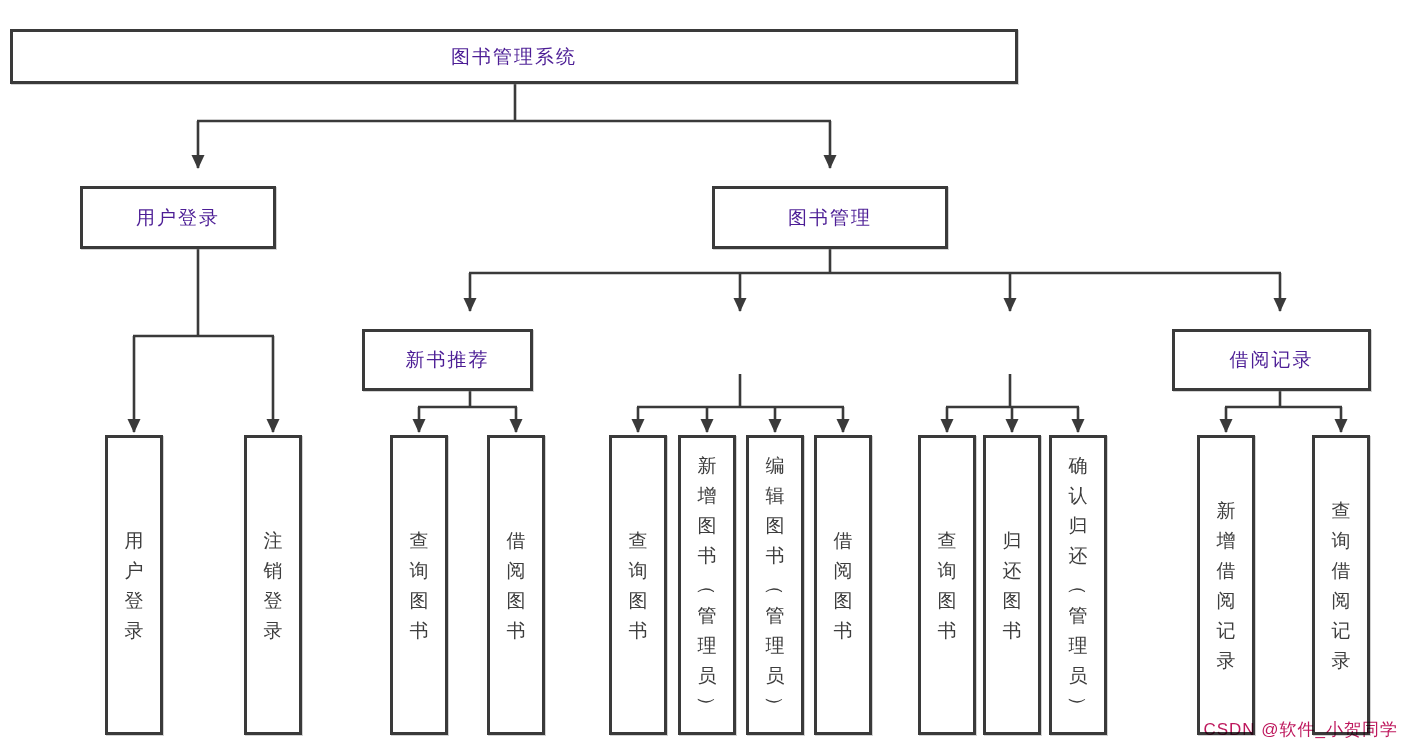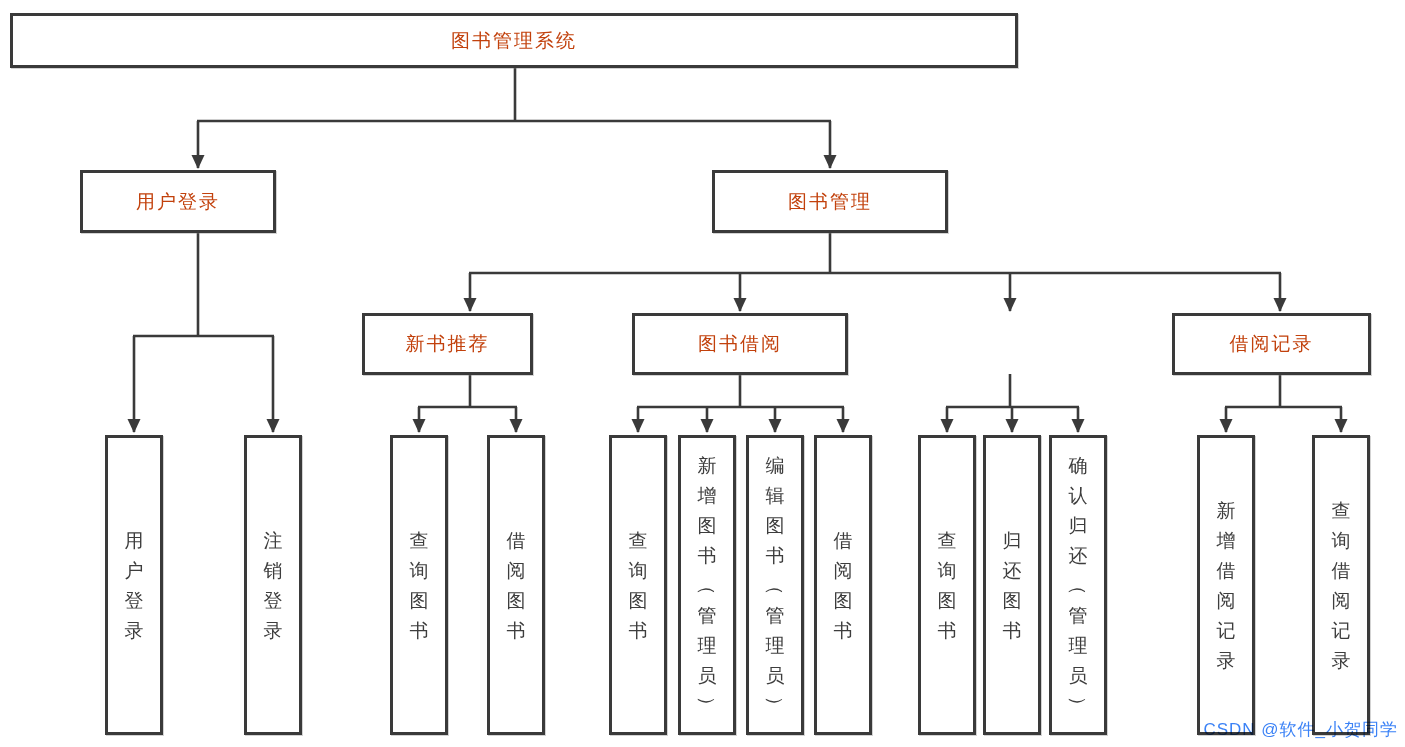--- a/index.html
+++ b/index.html
@@ -5,36 +5,36 @@
   html,body{margin:0;padding:0;}
   body{
     width:1405px;height:747px;position:relative;background:#ffffff;
     font-family:"Liberation Sans", sans-serif;overflow:hidden;
   }
   #canvas{position:absolute;inset:0;width:1405px;height:747px;}
   #wires{position:absolute;inset:0;pointer-events:none;}
   .node{
     position:absolute;background:#ffffff;border:3px solid #3a3a3a;
     display:flex;align-items:center;justify-content:center;
-    font-size:19px;color:#c2410c;letter-spacing:2px;
+    font-size:19px;color:#4c1d95;letter-spacing:2px;
     box-shadow:1px 1px 0 rgba(130,130,130,.35);
-    box-sizing:border-box;z-index:2;
+    box-sizing:border-box;z-index:2;margin-top:16px;
   }
   .leaf{
     position:absolute;background:#ffffff;border:3px solid #3a3a3a;
     display:flex;flex-direction:column;align-items:center;justify-content:center;
     gap:11px;font-size:19px;color:#3d3d3d;
     box-shadow:1px 1px 0 rgba(130,130,130,.35);
     box-sizing:border-box;z-index:2;width:58px;top:435px;height:300px;
   }
   .leaf span{display:block;line-height:1;}
   .leaf span.rot{transform:rotate(90deg);}
   #watermark{
     position:absolute;right:7px;bottom:6px;z-index:5;
-    font-size:17px;letter-spacing:1px;color:#3b82f6;
+    font-size:17px;letter-spacing:1px;color:#be185d;
     mix-blend-mode:multiply;white-space:nowrap;
   }
 </style>
 </head>
 <body>
 
 <div id="canvas">
 
   <svg id="wires" width="1405" height="747" viewBox="0 0 1405 747" xmlns="http://www.w3.org/2000/svg">
     <defs>
@@ -86,21 +86,20 @@
       <line x1="1341" y1="407" x2="1341" y2="432" marker-end="url(#arw)"></line>
     </g>
   </svg>
 
   <div class="node" style="left:10px;top:13px;width:1008px;height:55px;">图书管理系统</div>
 
   <div class="node" style="left:80px;top:170px;width:196px;height:63px;">用户登录</div>
   <div class="node" style="left:712px;top:170px;width:236px;height:63px;">图书管理</div>
 
   <div class="node" style="left:362px;top:313px;width:171px;height:62px;">新书推荐</div>
-  <div class="node" style="left:632px;top:313px;width:216px;height:62px;">图书借阅</div>
   <div class="node" style="left:1172px;top:313px;width:199px;height:62px;">借阅记录</div>
 
   <div class="leaf" style="left:105px;">
       <span>用</span>
       <span>户</span>
       <span>登</span>
       <span>录</span>
     </div>
   <div class="leaf" style="left:244px;">
       <span>注</span>

